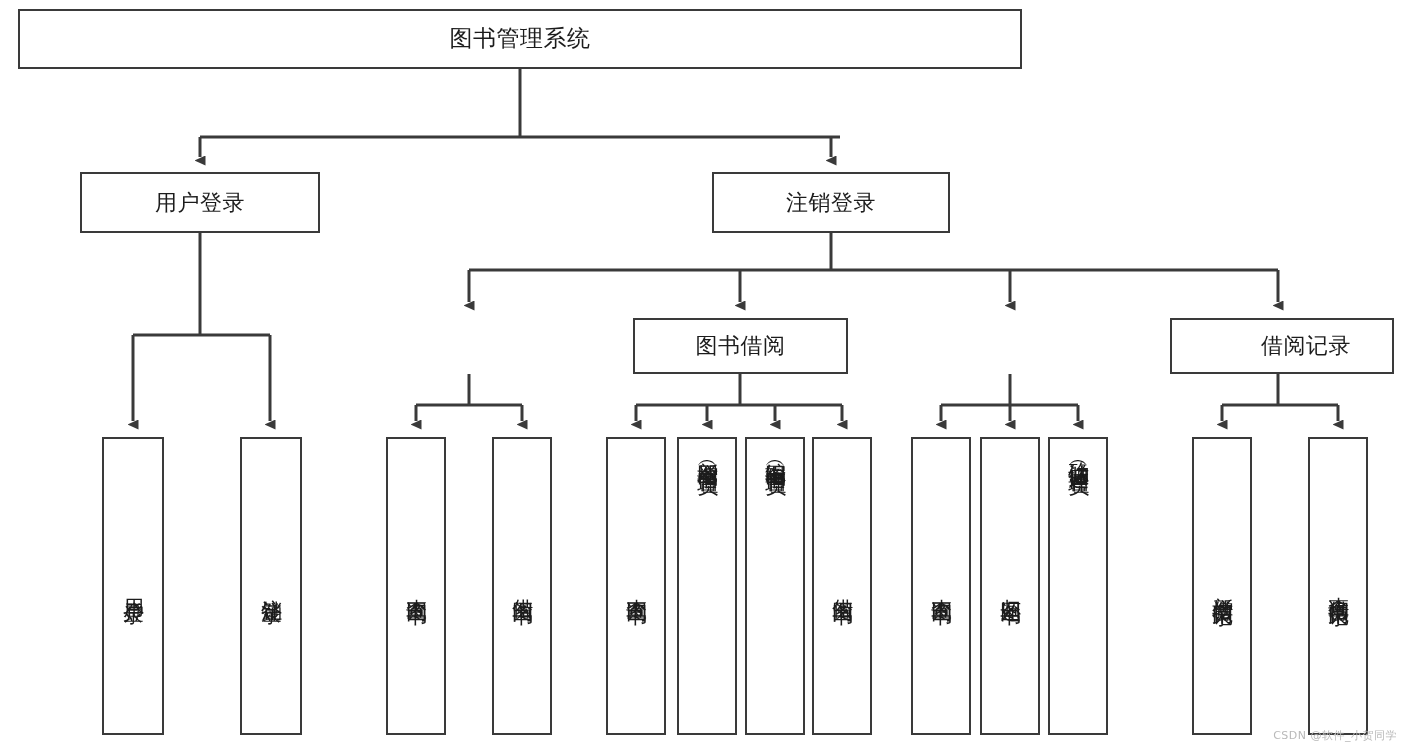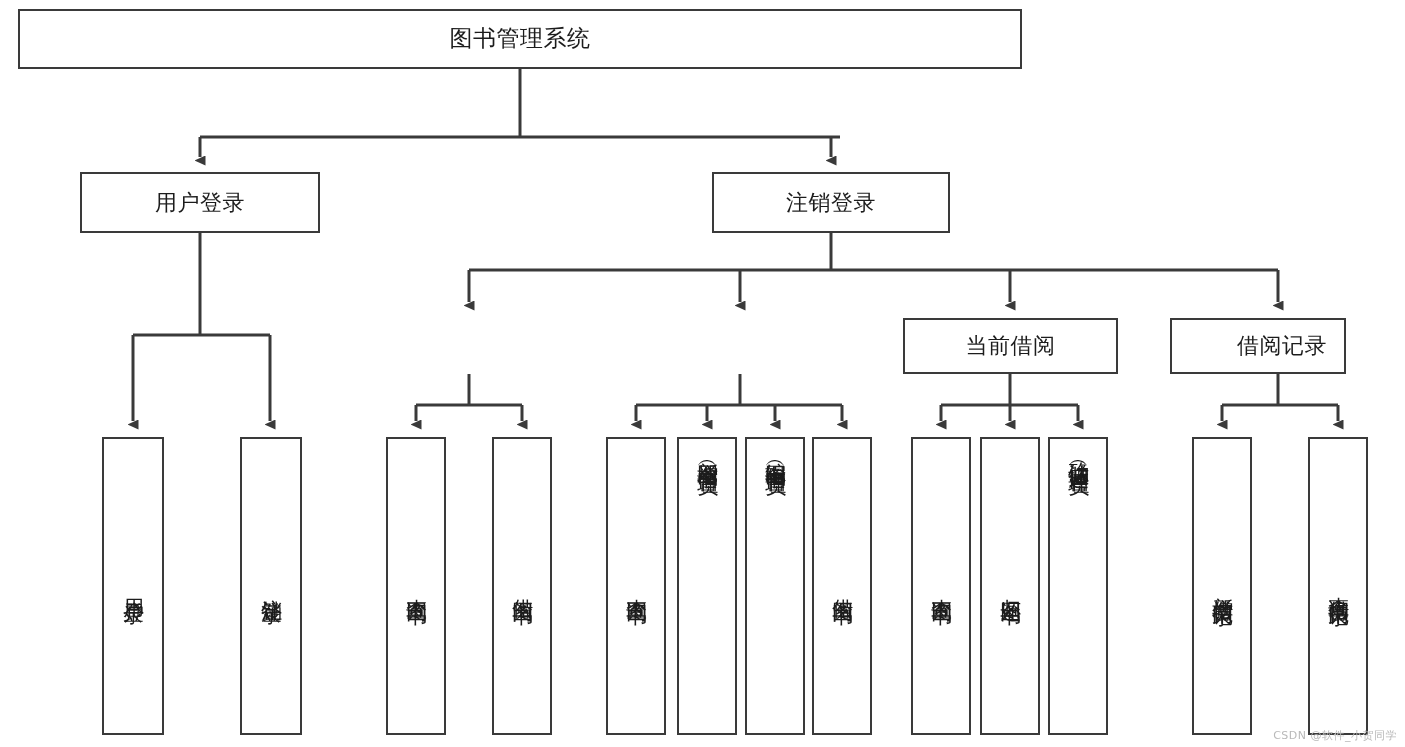--- a/index.html
+++ b/index.html
@@ -134,24 +134,24 @@
     <span class="node-label">图书管理系统</span>
   </div>
 
   <div class="node h-node" style="left:80px; top:172px; width:240px; height:61px;">
     <span class="node-label">用户登录</span>
   </div>
   <div class="node h-node" style="left:712px; top:172px; width:238px; height:61px;">
     <span class="node-label">注销登录</span>
   </div>
 
-  <div class="node h-node" style="left:903px; top:318px; width:215px; height:56px;">
-    <span class="node-label">当前借阅</span>
+  <div class="node h-node" style="left:633px; top:318px; width:215px; height:56px;">
+    <span class="node-label">图书借阅</span>
   </div>
-  <div class="node h-node" style="left:1170px; top:318px; width:176px; height:56px;padding-left:48px;">
+  <div class="node h-node" style="left:1170px; top:318px; width:224px; height:56px;padding-left:48px;">
     <span class="node-label">借阅记录</span>
   </div>
 
   <div class="node v-node mid-text" style="left:102px; top:437px; width:62px; height:298px;">
     <span class="node-label">用户登录</span>
   </div>
   <div class="node v-node mid-text" style="left:240px; top:437px; width:62px; height:298px;">
     <span class="node-label">注销登录</span>
   </div>
 

